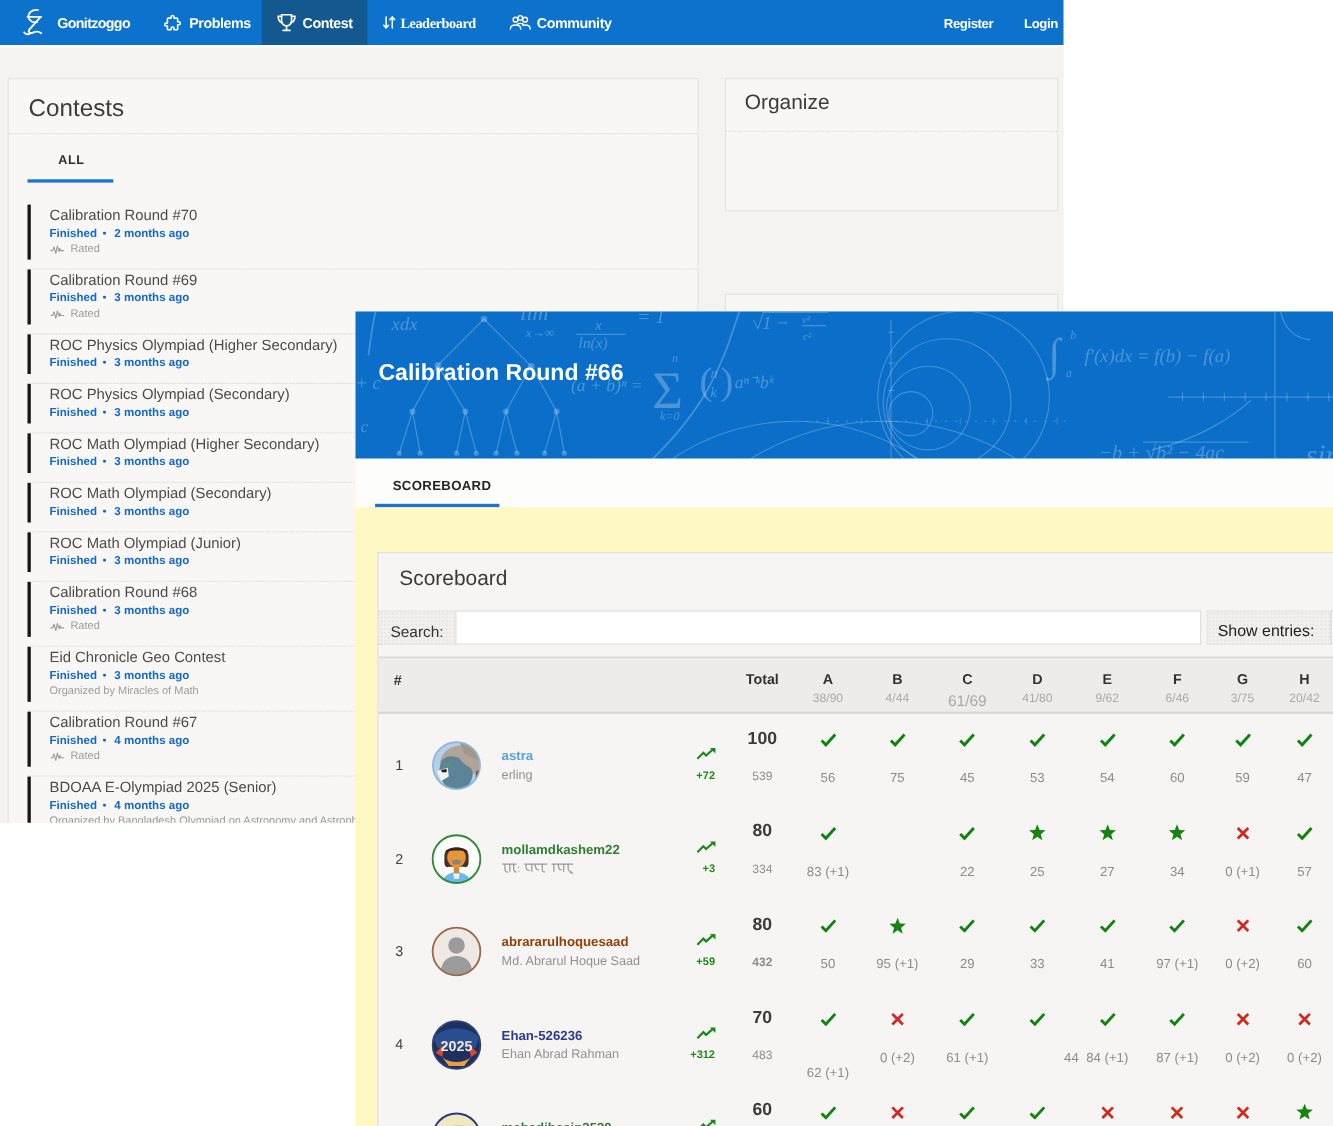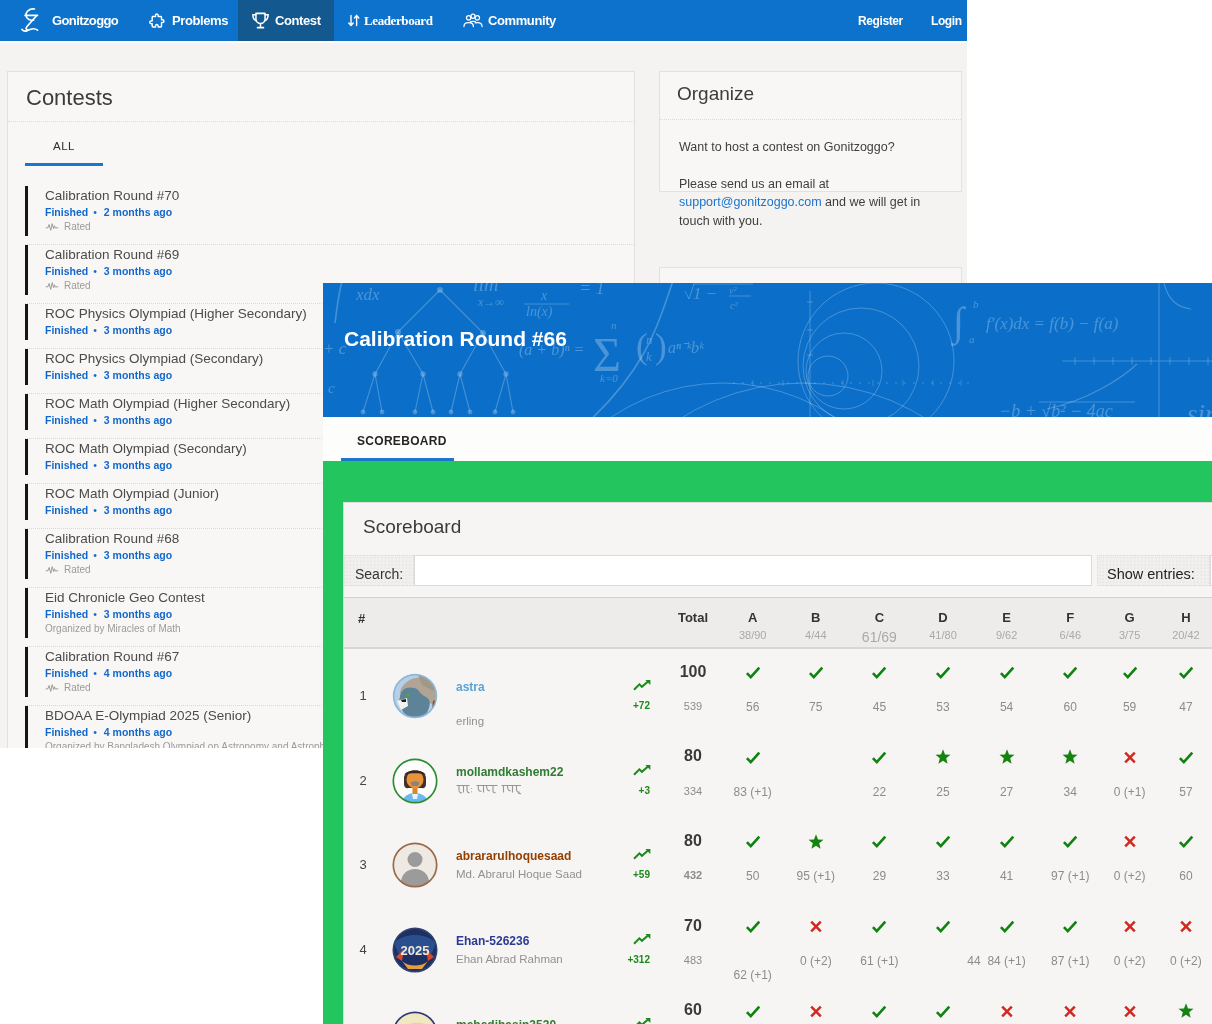--- a/index.html
+++ b/index.html
@@ -13,21 +13,21 @@
 .card { position:absolute; background:#f8f7f5; border:1px solid #e2e1df; }
 
 .citem { margin-left:17px; border-bottom:1px dotted #d9d8d6; padding:0 0 8px 0; }
 .cinner { border-left:3px solid #161616; padding:1px 0 2px 17px; }
 .citem.last { border-bottom:none; }
 .ctitle { font-size:13.5px; line-height:17px; color:#4b4b4b; }
 .csub { font-size:10.5px; line-height:16px; color:#1368cd; font-weight:700; }
 .csub .dot { font-weight:400; padding:0 7px 0 5px; }
 .cthird { font-size:10px; line-height:14px; color:#9b9b9b; display:flex; align-items:center; }
 
-#ovB { position:absolute; left:323px; top:283px; width:889px; height:741px; background:#22c55e; overflow:hidden; }
+#ovB { position:absolute; left:323px; top:283px; width:889px; height:741px; background:#fef9c3; overflow:hidden; }
 #banner { position:absolute; left:0; top:0; width:889px; height:134px; background:#0b6fc9; overflow:hidden; }
 #banner h1 { position:absolute; left:21px; top:43px; color:#fff; font-size:21px; line-height:25px; font-weight:700; }
 #tabstrip { position:absolute; left:0; top:134px; width:889px; height:44px; background:#fdfdfb; }
 #tabstrip .tab { position:absolute; left:34px; top:17px; font-size:12px; font-weight:700; color:#252525; letter-spacing:0.3px; }
 #tabstrip .tline { position:absolute; left:18px; top:41px; width:113px; height:3px; background:#1b74ce; }
 #sbcard { position:absolute; left:20px; top:219px; width:1000px; height:620px; background:#f6f5f3; border:1px solid #dedddb; }
 .colcell { position:absolute; transform:translateX(-50%); text-align:center; white-space:nowrap; }
 </style>
 </head>
 <body>
@@ -68,21 +68,21 @@
         </svg>
       <div class="nvt" style="left:488px;">Community</div>
       <div class="nvt" style="left:858px;font-size:12px;">Register</div>
       <div class="nvt" style="left:931px;font-size:12px;">Login</div>
     </div>
     <div class="abs" style="left:0;top:41px;width:967px;height:2px;background:#fefefc;"></div>
 
     <div class="card" id="contestsCard" style="left:7px;top:71px;width:628px;height:700px;">
       <div style="position:absolute;left:18px;top:12px;font-size:22px;line-height:28px;color:#3c3c3c;">Contests</div>
       <div style="position:absolute;left:0;top:49px;width:626px;border-top:1px dotted #dcdbd9;"></div>
-      <div style="position:absolute;left:45px;top:68px;font-size:11.5px;font-weight:400;color:#2e2e2e;letter-spacing:0.5px;">ALL</div>
+      <div style="position:absolute;left:45px;top:68px;font-size:11.5px;font-weight:700;color:#2e2e2e;letter-spacing:0.5px;">ALL</div>
       <div style="position:absolute;left:17px;top:91px;width:78px;height:3px;background:#1b74ce;"></div>
       <div style="position:absolute;left:0;top:114px;width:626px;">
         <div class="citem">
             <div class="cinner">
               <div class="ctitle">Calibration Round #70</div>
               <div class="csub">Finished<span class="dot">•</span><span>2 months ago</span></div>
               <div class="cthird">
                 <svg width="14" height="10" viewBox="0 0 16 12" fill="none" stroke="#9b9b9b" stroke-width="1.2" stroke-linecap="round" stroke-linejoin="round">
                   <path d="M1 7h2l1.5-4 2 7 1.7-8 1.8 6 1-3.5.8 2.5H15"></path>
                 </svg>
@@ -169,24 +169,20 @@
               <div class="csub">Finished<span class="dot">•</span><span>4 months ago</span></div>
               <div class="cthird">Organized by Bangladesh Olympiad on Astronomy and Astrophysics</div>
             </div>
           </div>
       </div>
     </div>
 
     <div class="card" style="left:659px;top:71px;width:303px;height:121px;">
       <div style="position:absolute;left:17px;top:9px;font-size:19px;line-height:26px;color:#3c3c3c;">Organize</div>
       <div style="position:absolute;left:0;top:47px;width:301px;border-top:1px dotted #dcdbd9;"></div>
-      <div style="position:absolute;left:19px;top:66px;width:270px;font-size:12.5px;line-height:18.5px;color:#3e3e3e;">
-        <div>Want to host a contest on Gonitzoggo?</div>
-        <div style="margin-top:18px;">Please send us an email at <span style="color:#1b74ce;">support@gonitzoggo.com</span> and we will get in touch with you.</div>
-      </div>
     </div>
 
     <div class="card" style="left:659px;top:267px;width:303px;height:300px;"></div>
   </div>
 
   <div id="ovB">
     <div id="banner">
       <svg width="889" height="140" viewBox="0 0 889 140" style="position:absolute;left:0;top:0;">
         <g fill="none" stroke="rgba(255,255,255,0.24)" stroke-width="1.2">
           <path d="M352 -8 C 338 30 330 80 262 142 M352 -8 C 356 -18 366 -16 364 -6" stroke-width="1.6"></path>
@@ -314,21 +310,21 @@
 <path d="M26 2 L46 8 L46 20 L30 12 Z" fill="#a39786"></path>
 <path d="M8 24 C8 16 16 13 22 15 C28 16 26 20 34 24 C40 27 38 35 34 41 C28 46 16 46 12 40 C8 34 6 30 8 24 Z" fill="#5d8399"></path>
 <path d="M5 28 L15 25 L16 33 L9 37 Z" fill="#f4f2ee"></path>
 <path d="M9 27 L14 26 L14 29 L10 29 Z" fill="#1c1c1c"></path>
 <path d="M13 21.5 L18 20.5 L16.5 24 Z" fill="#56a43c"></path>
 <path d="M41 28 L46 26 L46 38 L40 36 Z" fill="#8a4a2a"></path>
 </g>
 <circle cx="23" cy="23" r="21.4" fill="none" stroke="#8cb8d8" stroke-width="1.6"></circle>
             </svg></div>
 <div style="position:absolute;left:112px;top:177px;font-size:12px;font-weight:700;color:#5aa3d8;">astra</div>
-<div style="position:absolute;left:112px;top:212px;font-size:11.5px;color:#919191;">erling</div>
+<div style="position:absolute;left:112px;top:196px;font-size:11.5px;color:#919191;">erling</div>
 <div style="position:absolute;left:289px;top:176px;width:19px;line-height:0;"><svg width="19" height="12" viewBox="0 0 19 12">
               <path d="M1 10.8 L6.4 5.3 L8.9 7.8 L15.6 1.9" stroke="#1b8a1b" stroke-width="2" fill="none"></path>
               <path d="M12.4 1 L17.4 1 L17.4 6 Z" fill="#1b8a1b"></path>
             </svg></div>
 <div style="position:absolute;left:258px;top:197px;width:48px;text-align:right;font-size:10px;font-weight:700;color:#1b8a1b;">+72</div>
 <div class="colcell" style="left:349px;top:160px;font-size:16px;font-weight:700;color:#3a3a3a;">100</div>
 <div class="colcell" style="left:349px;top:197px;font-size:11px;color:#8e8c8a;">539</div>
 <div class="colcell" style="left:408.7px;top:163px;line-height:0;"><svg width="15" height="13" viewBox="0 0 15 13">
               <path d="M1.4 7.2 L5.3 11.1 L13.8 1.7" stroke="#0e830e" stroke-width="2.6" fill="none"></path>
             </svg></div>

